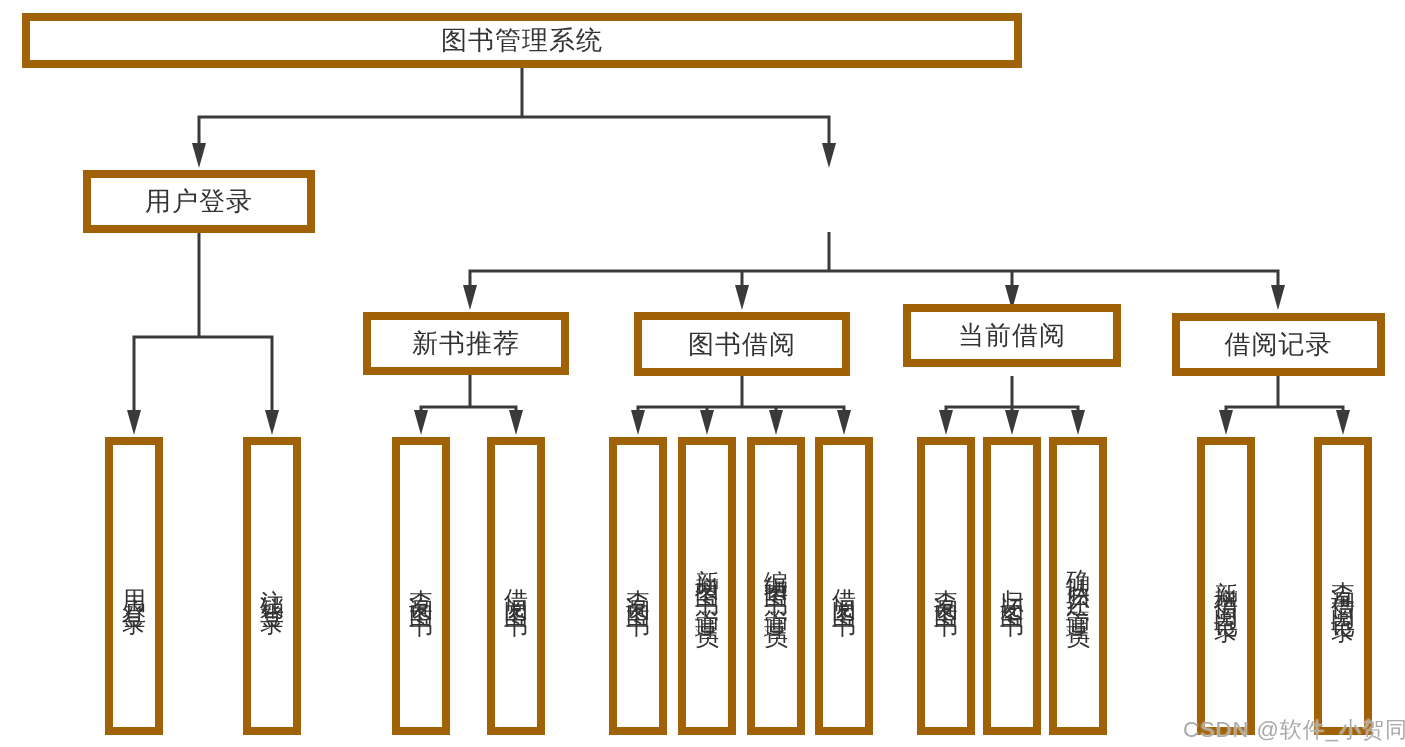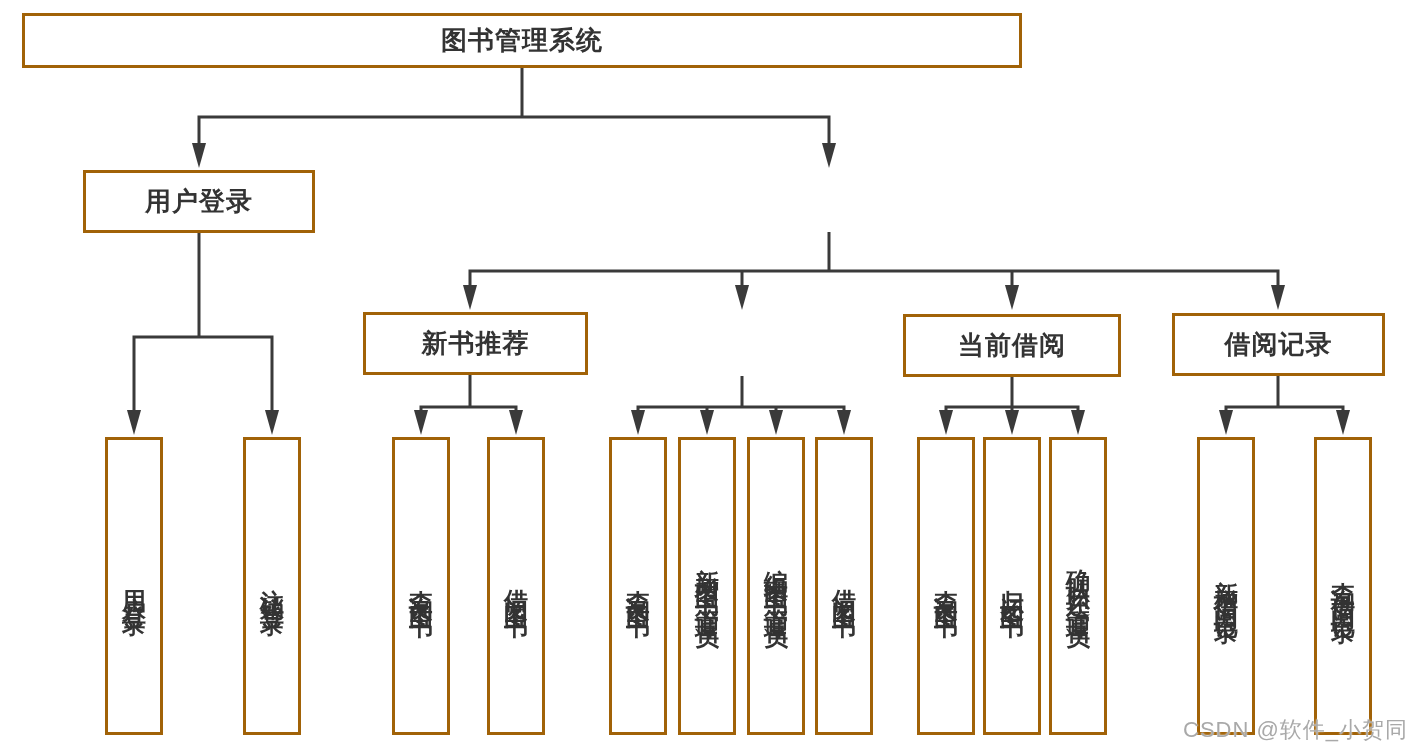--- a/index.html
+++ b/index.html
@@ -18,27 +18,26 @@
   #connectors {
     position: absolute;
     left: 0;
     top: 0;
     z-index: 1;
   }
   .node {
     position: absolute;
     box-sizing: border-box;
     background: #ffffff;
-    border: 3px solid #a16207;
+    border: 8px solid #a16207;
     display: flex;
     align-items: center;
     justify-content: center;
     color: #333333;
     z-index: 2;
-    font-weight: bold;
   }
   .node.h {
     font-size: 26px;
     letter-spacing: 1px;
     white-space: nowrap;
   }
   .node.v span {
     writing-mode: vertical-rl;
     text-orientation: mixed;
     font-size: 24px;
@@ -97,24 +96,27 @@
   </svg>
 
   <div class="node h" style="left:22px;top:13px;width:1000px;height:55px">
     <span>图书管理系统</span>
   </div>
 
   <div class="node h" style="left:83px;top:170px;width:232px;height:63px">
     <span>用户登录</span>
   </div>
 
-  <div class="node h" style="left:363px;top:312px;width:225px;height:63px">
+  <div class="node h" style="left:363px;top:312px;width:206px;height:63px">
     <span>新书推荐</span>
   </div>
-  <div class="node h" style="left:903px;top:314px;width:218px;height:63px">
+  <div class="node h" style="left:634px;top:312px;width:216px;height:64px">
+    <span>图书借阅</span>
+  </div>
+  <div class="node h" style="left:903px;top:304px;width:218px;height:63px">
     <span>当前借阅</span>
   </div>
   <div class="node h" style="left:1172px;top:313px;width:213px;height:63px">
     <span>借阅记录</span>
   </div>
 
   <div class="node v" style="left:105px;top:437px;width:58px;height:298px">
     <span>用户登录</span>
   </div>
   <div class="node v" style="left:243px;top:437px;width:58px;height:298px">

